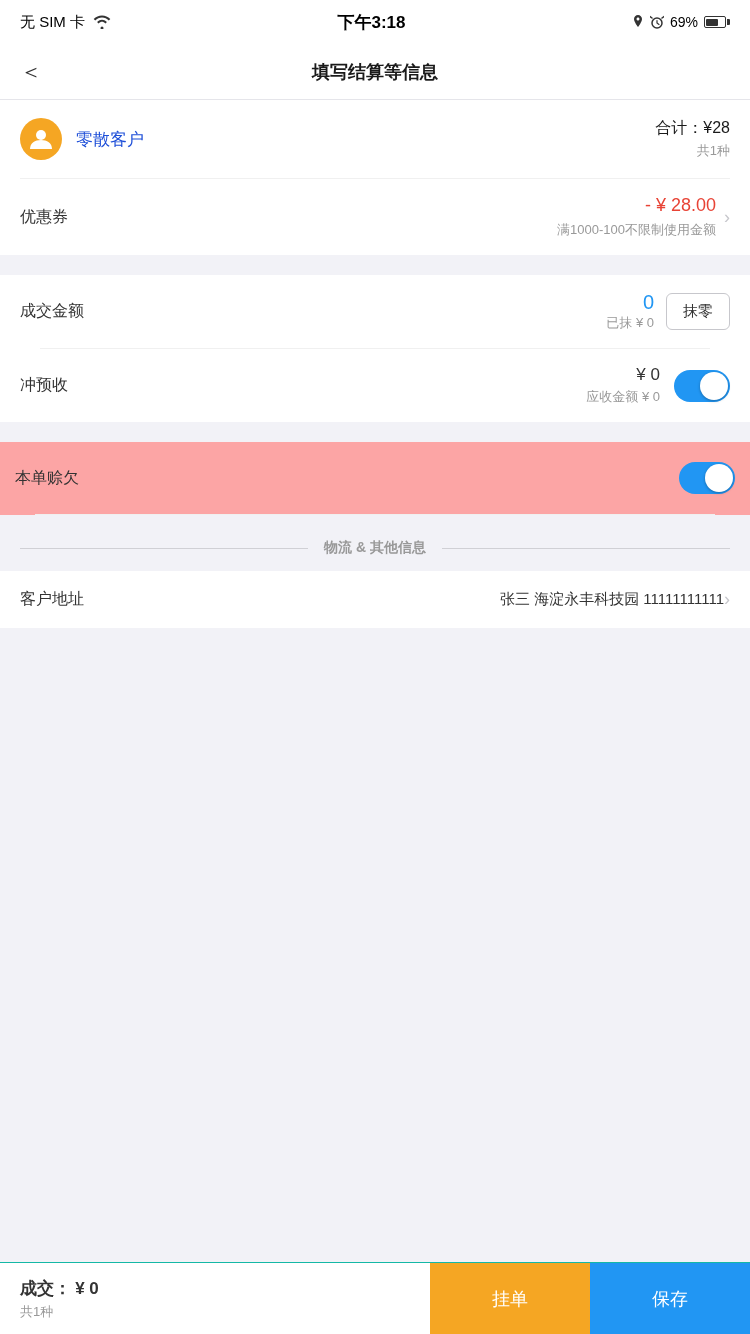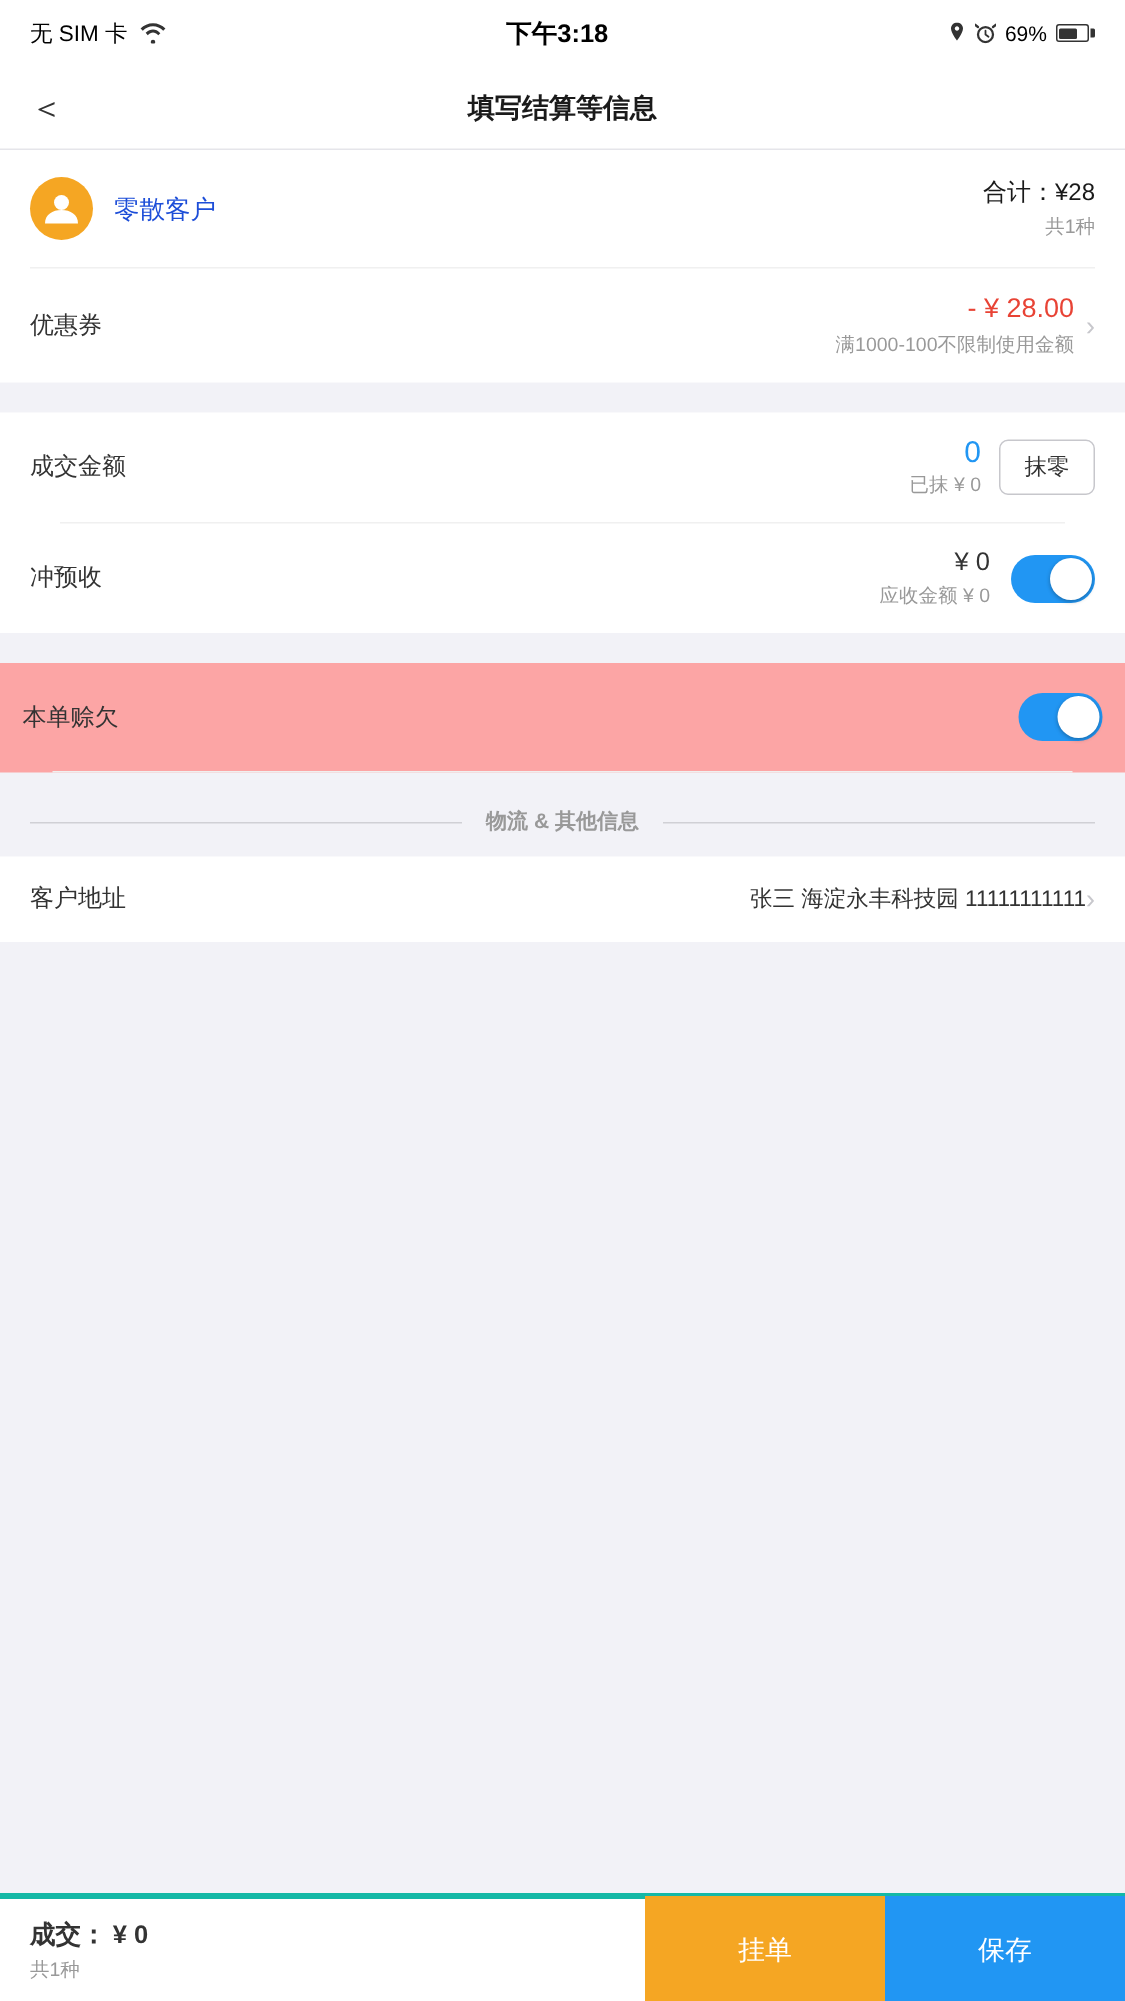--- a/index.html
+++ b/index.html
@@ -234,21 +234,21 @@
     
     .bottom-bar {
       position: fixed;
       bottom: 0;
       left: 0;
       width: 750px;
       height: 72px;
       background: #fff;
       display: flex;
       align-items: center;
-      border-top: 4px solid #14b8a6;
+      border-top: 1px solid #14b8a6;
     }
     .bottom-info {
       flex: 1;
       padding: 0 20px;
     }
     .bottom-deal { font-size: 15px; color: #333; }
     .bottom-deal span { font-size: 17px; font-weight: 600; }
     .bottom-count { font-size: 13px; color: #999; margin-top: 3px; }
     .bottom-btn {
       height: 72px;

